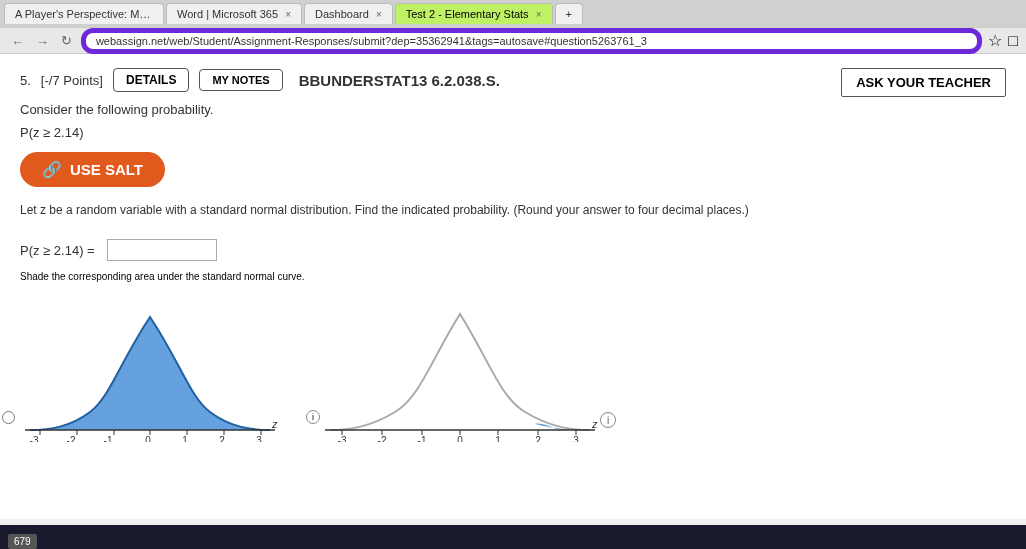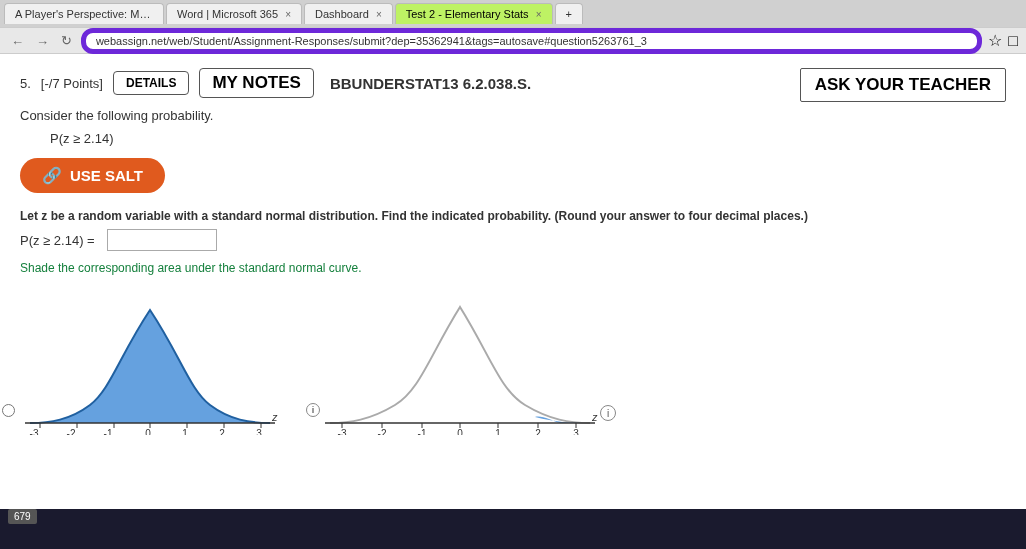--- a/index.html
+++ b/index.html
@@ -92,55 +92,54 @@
       padding: 4px 12px;
       font-size: 12px;
       font-weight: bold;
       border-radius: 4px;
       cursor: pointer;
     }
     .btn-my-notes {
       border: 1.5px solid #555;
       background: #fff;
       padding: 4px 12px;
-      font-size: 17px;
+      font-size: 11px;
       font-weight: bold;
       border-radius: 4px;
       cursor: pointer;
     }
     .question-code {
       font-size: 15px;
       font-weight: bold;
       color: #333;
       margin-left: 6px;
     }
     .ask-teacher-btn {
       position: absolute;
       right: 20px;
       top: 14px;
       background: #fff;
       border: 1.5px solid #555;
       padding: 6px 14px;
-      font-size: 17px;
+      font-size: 13px;
       font-weight: bold;
       cursor: pointer;
       border-radius: 2px;
     }
 
     
     .question-text {
       font-size: 13px;
       color: #333;
       margin-bottom: 8px;
     }
     .math-expr {
       font-size: 13px;
       color: #333;
       margin-bottom: 12px;
-      margin-left: 30px;
     }
 
     
     .use-salt-btn {
       background: #e05a1e;
       color: #fff;
       border: none;
       border-radius: 24px;
       padding: 8px 22px;
       font-size: 15px;
@@ -152,43 +151,42 @@
       gap: 8px;
     }
     .salt-icon {
       font-size: 16px;
     }
 
     
     .problem-text {
       font-size: 12px;
       color: #333;
-      margin-bottom: 4px;
+      margin-bottom: 20px;
       line-height: 1.5;
-      font-weight: bold;
     }
     .answer-row {
       display: flex;
       align-items: center;
       gap: 12px;
       font-size: 13px;
       color: #333;
       margin-bottom: 10px;
     }
     .answer-input {
       border: 1px solid #aaa;
       width: 110px;
       height: 22px;
       padding: 2px 4px;
       font-size: 13px;
     }
 
     .shade-text {
-      font-size: 12px;
-      color: #15803d;
+      font-size: 10px;
+      color: #000000;
       margin-bottom: 10px;
     }
 
     
     .graphs-container {
       display: flex;
       gap: 40px;
       align-items: flex-end;
       margin-top: 4px;
     }
@@ -207,24 +205,24 @@
       cursor: pointer;
       color: #555;
       background: #fff;
     }
 
     .taskbar {
       position: absolute;
       bottom: 0;
       left: 0;
       right: 0;
-      height: 40px;
+      height: 24px;
       background: #1a1a2e;
       display: flex;
-      align-items: flex-start;
+      align-items: flex-end;
       padding: 0 8px;
       gap: 6px;
     }
     .taskbar-badge {
       background: #555;
       color: #fff;
       font-size: 10px;
       padding: 2px 6px;
       border-radius: 2px;
     }

